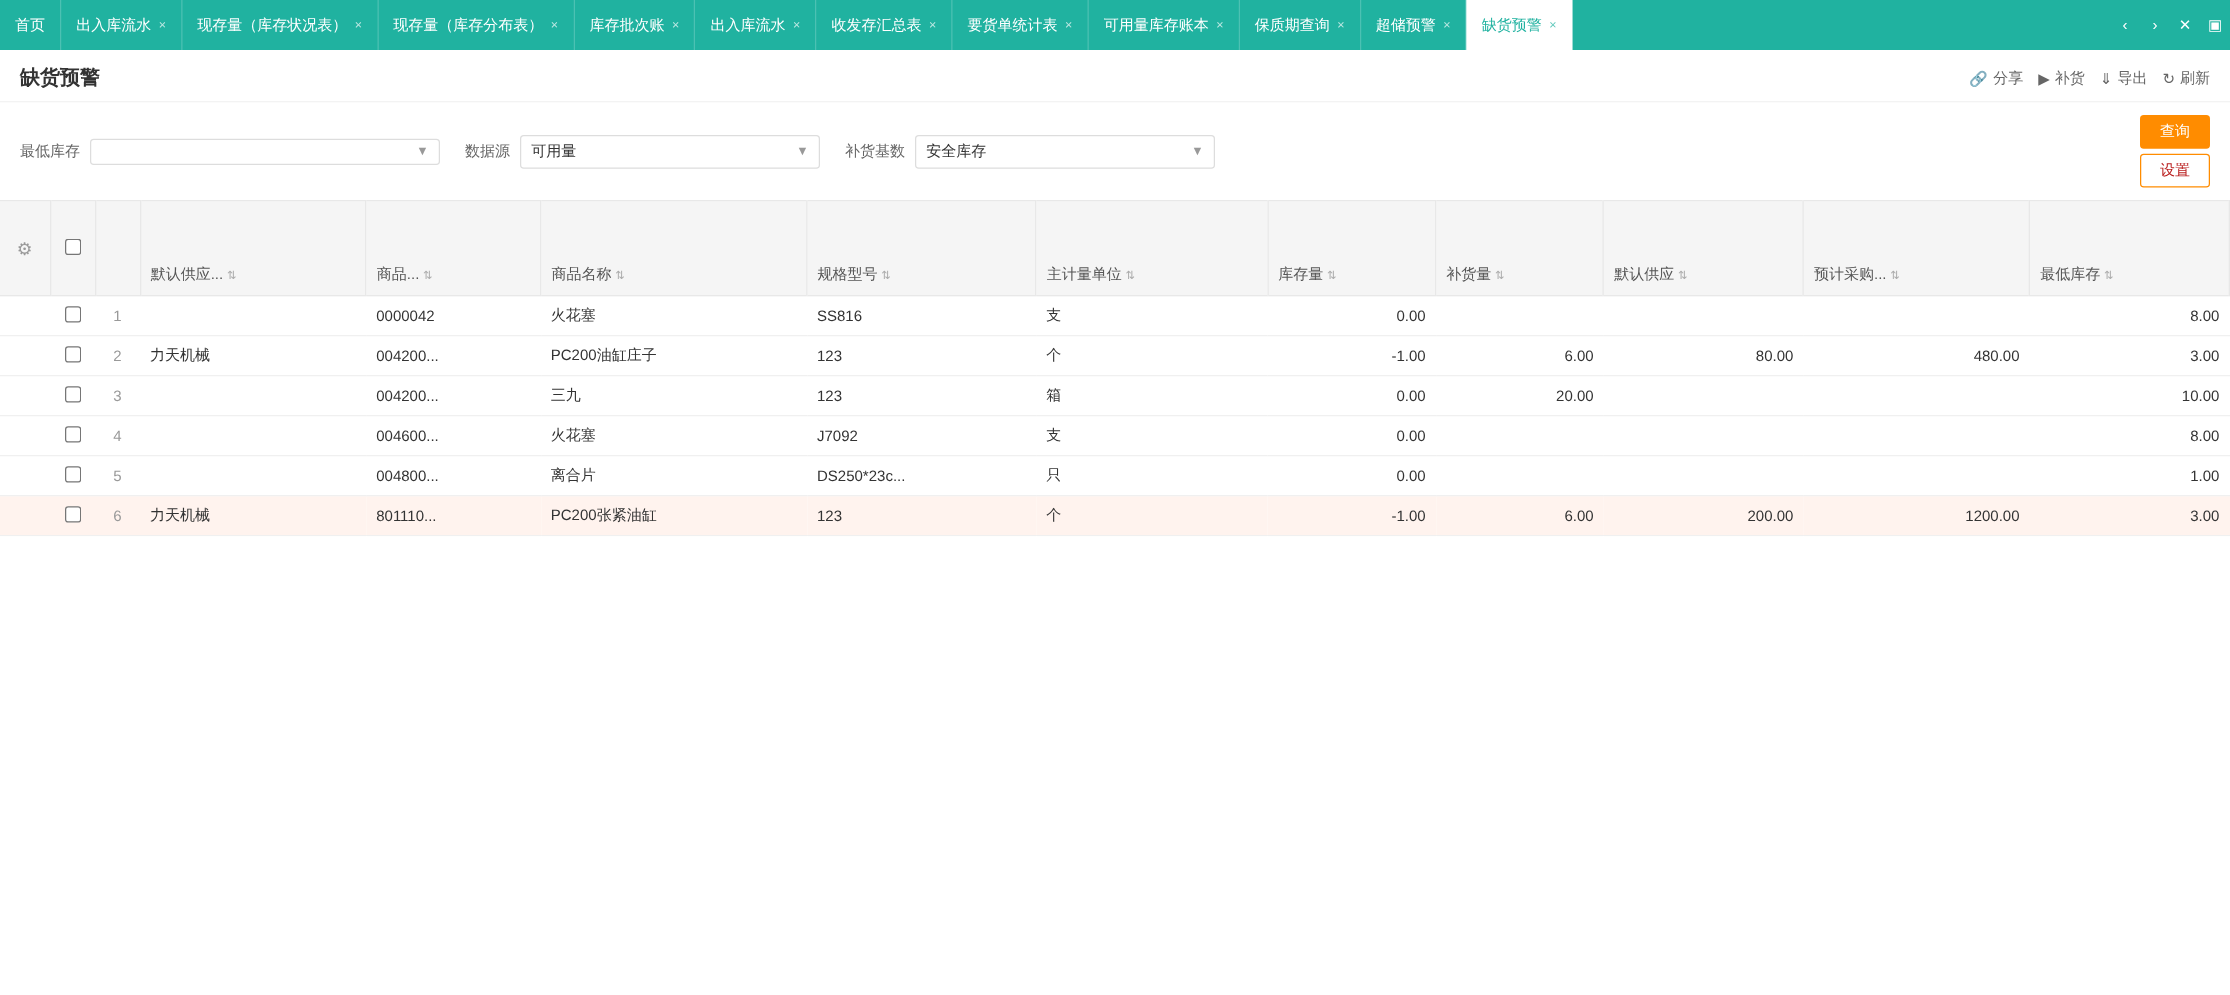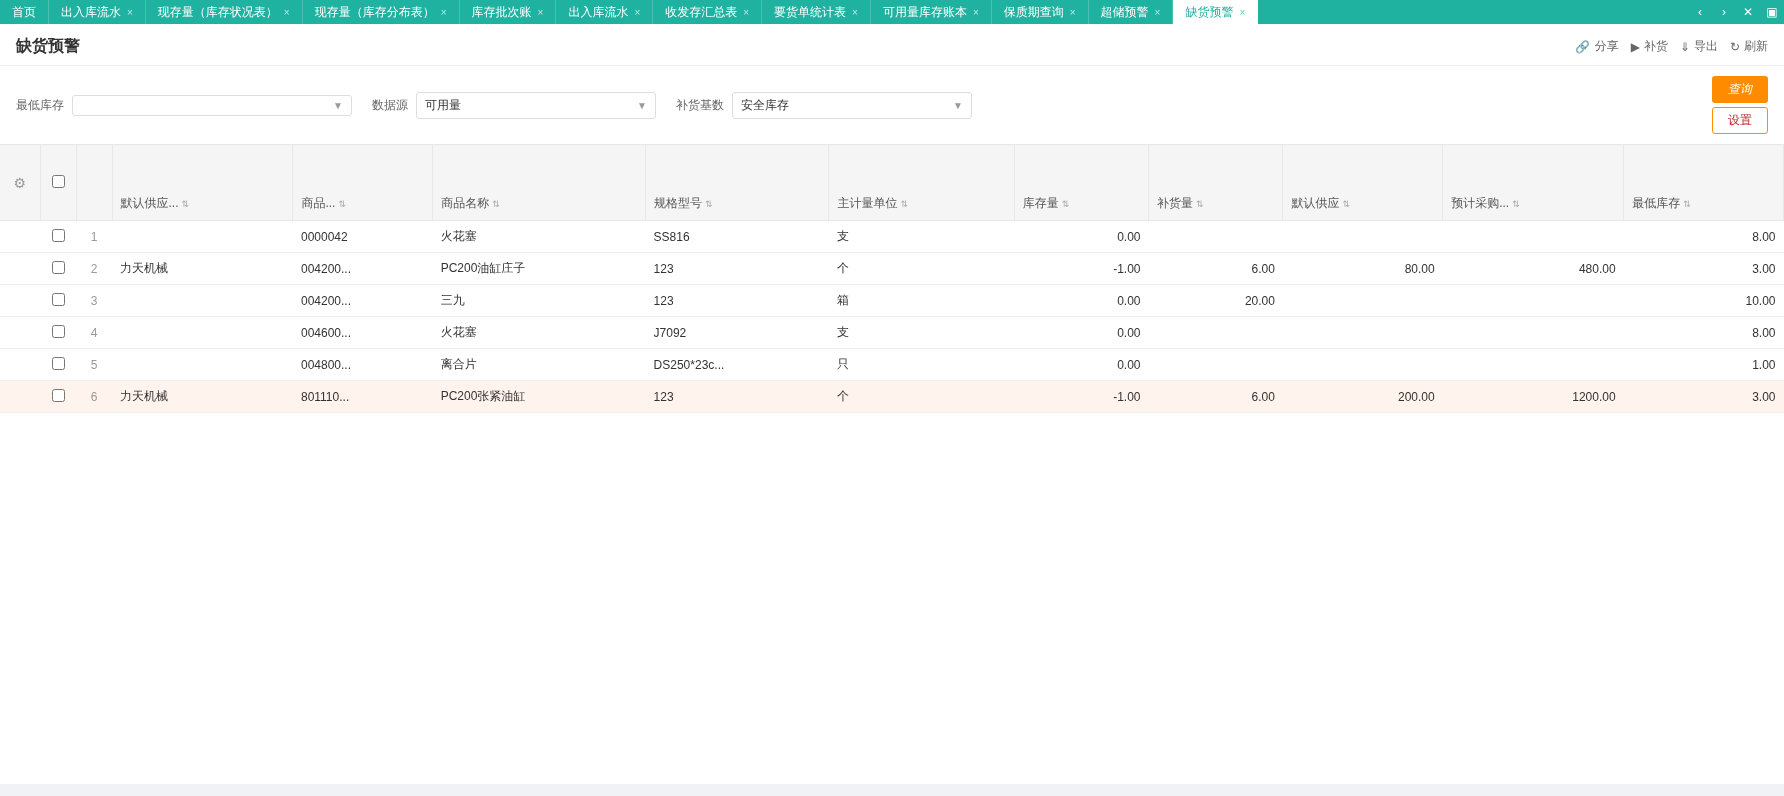--- a/index.html
+++ b/index.html
@@ -3,21 +3,21 @@
   <meta charset="utf-8">
   <style>
     * { margin: 0; padding: 0; box-sizing: border-box; }
     body { font-family: 'Microsoft YaHei', Arial, sans-serif; font-size: 12px; background: #f0f2f5; color: #333; overflow-x: hidden; }
 
     
     .tab-bar {
       display: flex;
       align-items: center;
       background: #20b2a0;
-      height: 24px;
+      height: 40px;
       overflow: hidden;
       flex-shrink: 0;
     }
     .tab-item {
       display: flex;
       align-items: center;
       height: 100%;
       padding: 0 12px;
       color: #fff;
       white-space: nowrap;
@@ -127,21 +127,20 @@
       gap: 4px;
     }
     .btn-query {
       background: #ff8c00;
       color: #fff;
       border: none;
       border-radius: 3px;
       padding: 5px 16px;
       cursor: pointer;
       font-size: 12px;
-      font-style: italic;
     }
     .btn-settings {
       background: #fff;
       color: #b91c1c;
       border: 1px solid #ff8c00;
       border-radius: 3px;
       padding: 4px 14px;
       cursor: pointer;
       font-size: 12px;
       text-align: center;

